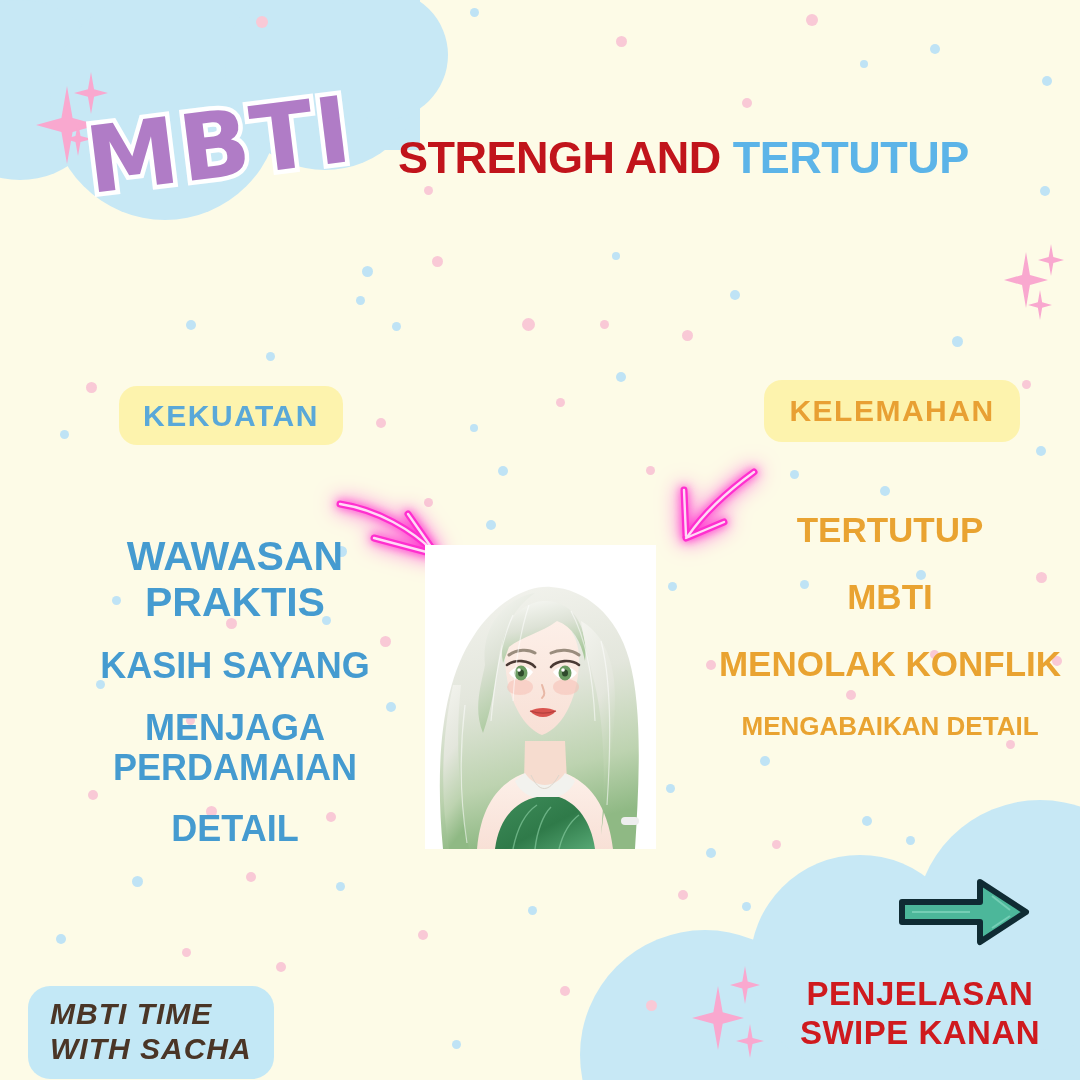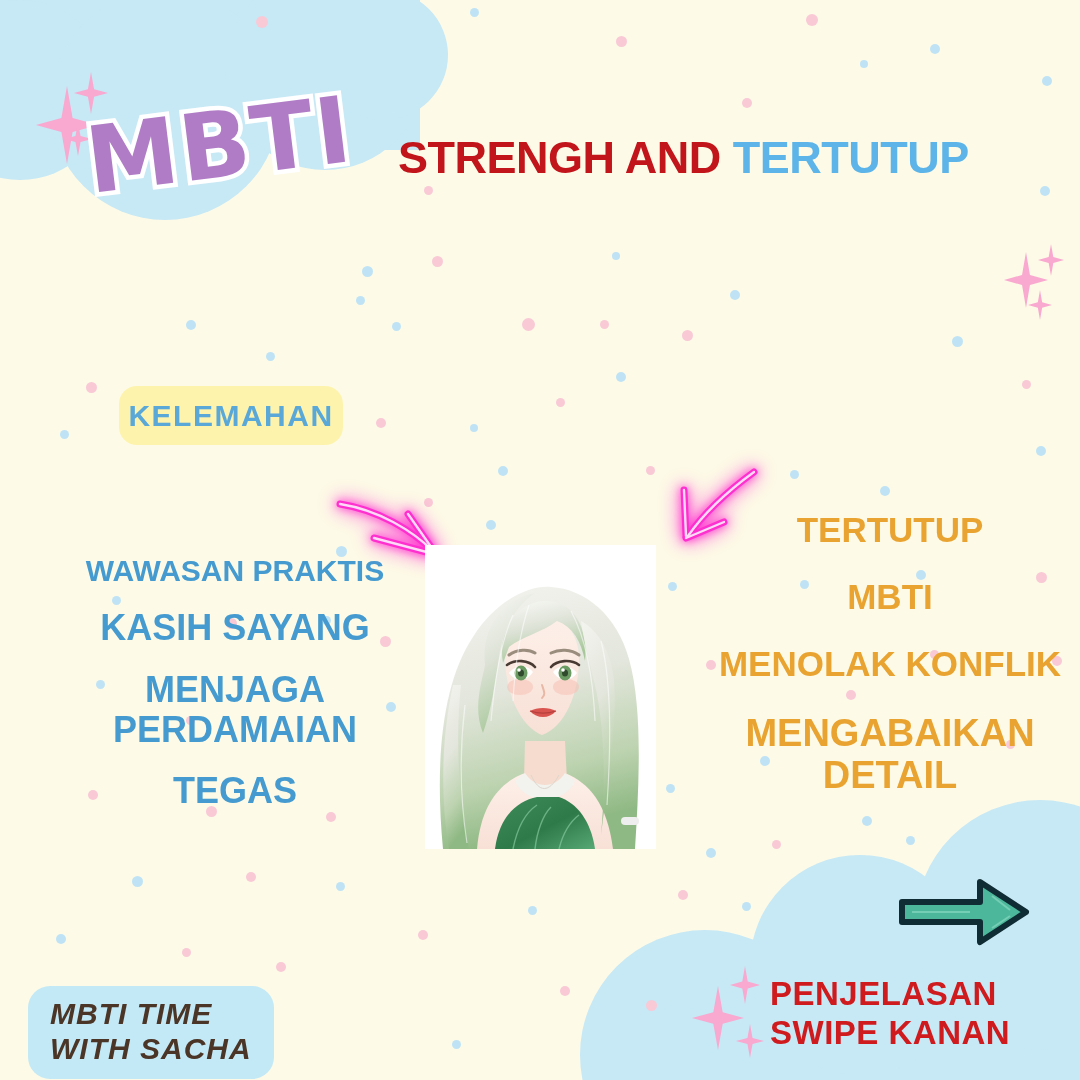--- a/index.html
+++ b/index.html
@@ -71,21 +71,21 @@
   
   .neon{position:absolute;filter:drop-shadow(0 0 5px #ff38d0) drop-shadow(0 0 10px #ff6ad8);}
 
   
   #handle{position:absolute;left:28px;top:986px;background:#c3e8f6;
     border-radius:22px;padding:10px 22px 12px 22px;}
   #handle div{color:#4a3526;font-weight:bold;font-size:30px;line-height:1.18;
     letter-spacing:1px;font-family:Liberation Sans, sans-serif;font-style:italic;}
 
   
-  #swipe-cta{position:absolute;left:770px;top:975px;width:300px;text-align:left;}
+  #swipe-cta{position:absolute;left:770px;top:975px;width:300px;text-align:center;}
   #swipe-cta div{color:#cf1a1e;font-weight:bold;font-size:33px;line-height:1.18;
     letter-spacing:0.5px;}
   #green-arrow{position:absolute;left:896px;top:876px;}
 </style>
 </head>
 <body>
 
 <div id="stage">
 
   <div class="cloud" style="left:-60px;top:-120px;width:480px;height:420px;">
@@ -196,34 +196,35 @@
   <div class="spark" style="left:736px;top:1024px;width:28px;height:34px;"></div>
 
   <div id="mbti-title">MBTI</div>
 
   <div id="headline">
     <span class="red">STRENGH AND</span>
     <span class="blue">TERTUTUP</span>
   </div>
 
 
-  <div class="badge" id="badge-kekuatan">KELEMAHAN</div>
+  <div class="badge" id="badge-kekuatan">KEKUATAN</div>
+  <div class="badge" id="badge-kelemahan">KELEMAHAN</div>
 
   <div class="list" id="list-strengths">
-    <div class="item" style="font-size:30px;margin-top:20px;">WAWASAN PRAKTIS</div>
+    <div class="item" style="font-size:41px;">WAWASAN PRAKTIS</div>
     <div class="item" style="font-size:36px;margin-bottom:22px;">KASIH SAYANG</div>
     <div class="item" style="font-size:36px;text-align:center;">MENJAGA PERDAMAIAN</div>
-    <div class="item" style="font-size:36px;margin-bottom:0;">TEGAS</div>
+    <div class="item" style="font-size:36px;margin-bottom:0;">DETAIL</div>
   </div>
 
   <div class="list" id="list-weaknesses">
     <div class="item" style="font-size:35px;margin-bottom:28px;">TERTUTUP</div>
     <div class="item" style="font-size:35px;margin-bottom:28px;">MBTI</div>
     <div class="item" style="font-size:35px;margin-bottom:28px;">MENOLAK KONFLIK</div>
-    <div class="item" style="font-size:38px;margin-bottom:0;">MENGABAIKAN DETAIL</div>
+    <div class="item" style="font-size:26px;margin-bottom:0;">MENGABAIKAN DETAIL</div>
   </div>
 
 
   <svg class="neon" style="left:330px;top:482px;" width="130" height="80" viewBox="0 0 130 80">
     <g fill="none" stroke="#ff2fcf" stroke-width="7" stroke-linecap="round">
       <path d="M10 22 C48 28 82 48 104 70"></path>
       <path d="M78 32 L106 72"></path>
       <path d="M44 56 L104 72"></path>
     </g>
     <g fill="none" stroke="#ffd9f6" stroke-width="2.4" stroke-linecap="round">

